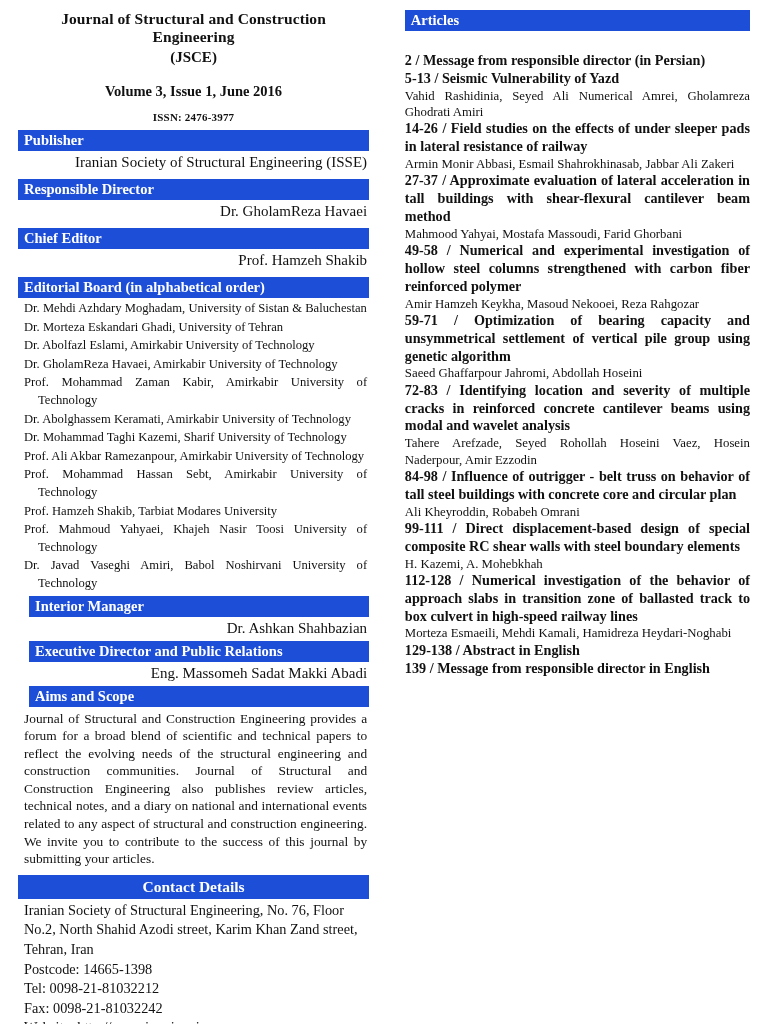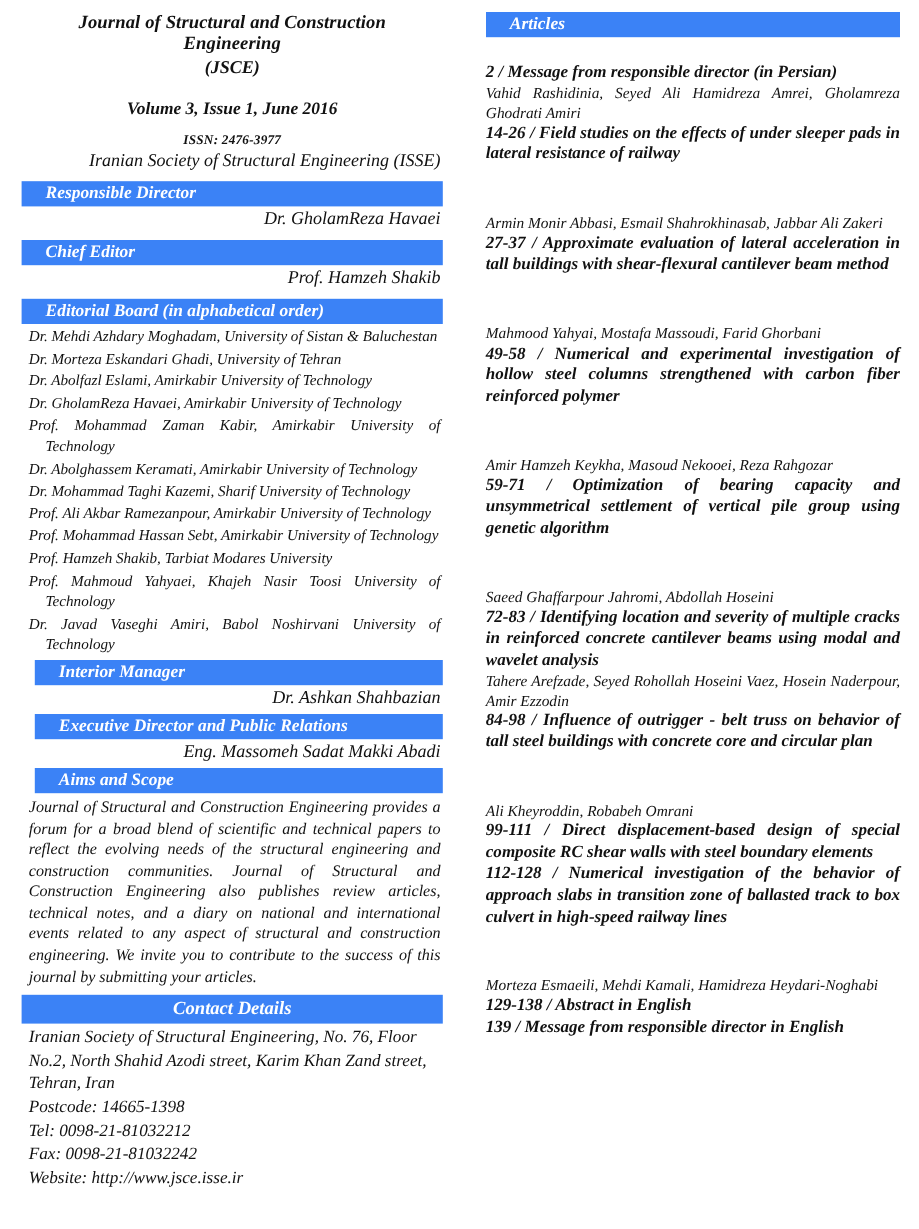--- a/index.html
+++ b/index.html
@@ -15,21 +15,20 @@
     color: #111111;
     position: relative;
     overflow: hidden;
   }
   .page {
     width: 766px;
     height: 723px;
     display: flex;
     box-sizing: border-box;
     padding: 6px 8px 0 8px;
-    font-style: italic;
   }
   .col-left {
     width: 375px;
     box-sizing: border-box;
     padding: 0 10px 0 10px;
   }
   .col-gap { width: 22px; }
   .col-right {
     width: 361px;
     box-sizing: border-box;
@@ -60,26 +59,26 @@
   }
   .issn-line {
     font-weight: bold;
     font-size: 11px;
     margin-top: 11px;
     letter-spacing: 0.2px;
   }
 
   
   .bar {
-    background: #3b82f6;
+    background: #1d4ed8;
     color: #ffffff;
     font-weight: bold;
     font-size: 14.5px;
     line-height: 18px;
-    padding: 1px 0 2px 20px;
+    padding: 1px 0 2px 6px;
     margin-top: 7px;
   }
   .bar.centered {
     text-align: center;
     padding-left: 0;
     font-size: 15.5px;
     line-height: 21px;
   }
   .bar.tight { margin-top: 3px; margin-left: 11px; }
 
@@ -134,40 +133,41 @@
     margin: 0;
   }
   .art-title.nojust { text-align: left; }
   .art-authors {
     font-size: 12.8px;
     line-height: 16.4px;
     text-align: justify;
     text-justify: inter-word;
     margin: 0 0 0 0;
   }
-  .art-authors.nojust { text-align: left; margin-top: 40px; }
+  .art-authors.nojust { text-align: left; }
   .art-block { margin-bottom: 0px; }
 </style>
 </head>
 <body>
 
 <div class="page">
 
   <div class="col-left">
 
     <div class="masthead">
       <div class="journal-title">
         <span>Journal of Structural and Construction</span><br>
         <span>Engineering</span>
       </div>
       <div class="journal-abbr">(JSCE)</div>
       <div class="volume-line">Volume 3, Issue 1, June 2016</div>
       <div class="issn-line">ISSN: 2476-3977</div>
     </div>
 
+    <div class="bar">Publisher</div>
     <div class="bar-body">Iranian Society of Structural Engineering (ISSE)</div>
 
     <div class="bar">Responsible Director</div>
     <div class="bar-body">Dr. GholamReza Havaei</div>
 
     <div class="bar">Chief Editor</div>
     <div class="bar-body">Prof. Hamzeh Shakib</div>
 
     <div class="bar">Editorial Board (in alphabetical order)</div>
     <div class="eb-list">
@@ -212,21 +212,22 @@
 
     <div class="bar" style="margin-top:4px;">Articles</div>
 
     <div class="articles-list">
 
       <div class="art-block">
         <div class="art-title nojust">2 / Message from responsible director (in Persian)</div>
       </div>
 
       <div class="art-block">
-        <div class="art-authors">Vahid Rashidinia, Seyed Ali Hamidreza Amrei, Gholamreza Ghodrati Amiri</div>
+        <div class="art-title nojust">5-13 / Seismic Vulnerability of Yazd</div>
+        <div class="art-authors">Vahid Rashidinia, Seyed Ali Numerical Amrei, Gholamreza Ghodrati Amiri</div>
       </div>
 
       <div class="art-block">
         <div class="art-title">14-26 / Field studies on the effects of under sleeper pads in lateral resistance of railway</div>
         <div class="art-authors nojust">Armin Monir Abbasi, Esmail Shahrokhinasab, Jabbar Ali Zakeri</div>
       </div>
 
       <div class="art-block">
         <div class="art-title">27-37 / Approximate evaluation of lateral acceleration in tall buildings with shear-flexural cantilever beam method</div>
         <div class="art-authors nojust">Mahmood Yahyai, Mostafa Massoudi, Farid Ghorbani</div>
@@ -248,20 +249,21 @@
         <div class="art-authors">Tahere Arefzade, Seyed Rohollah Hoseini Vaez, Hosein Naderpour, Amir Ezzodin</div>
       </div>
 
       <div class="art-block">
         <div class="art-title">84-98 / Influence of outrigger - belt truss on behavior of tall steel buildings with concrete core and circular plan</div>
         <div class="art-authors nojust">Ali Kheyroddin, Robabeh Omrani</div>
       </div>
 
       <div class="art-block">
         <div class="art-title">99-111 / Direct displacement-based design of special composite RC shear walls with steel boundary elements</div>
+        <div class="art-authors nojust">H. Kazemi, A. Mohebkhah</div>
       </div>
 
       <div class="art-block">
         <div class="art-title">112-128 / Numerical investigation of the behavior of approach slabs in transition zone of ballasted track to box culvert in high-speed railway lines</div>
         <div class="art-authors nojust">Morteza Esmaeili, Mehdi Kamali, Hamidreza Heydari-Noghabi</div>
       </div>
 
       <div class="art-block">
         <div class="art-title nojust">129-138 / Abstract in English</div>
       </div>

